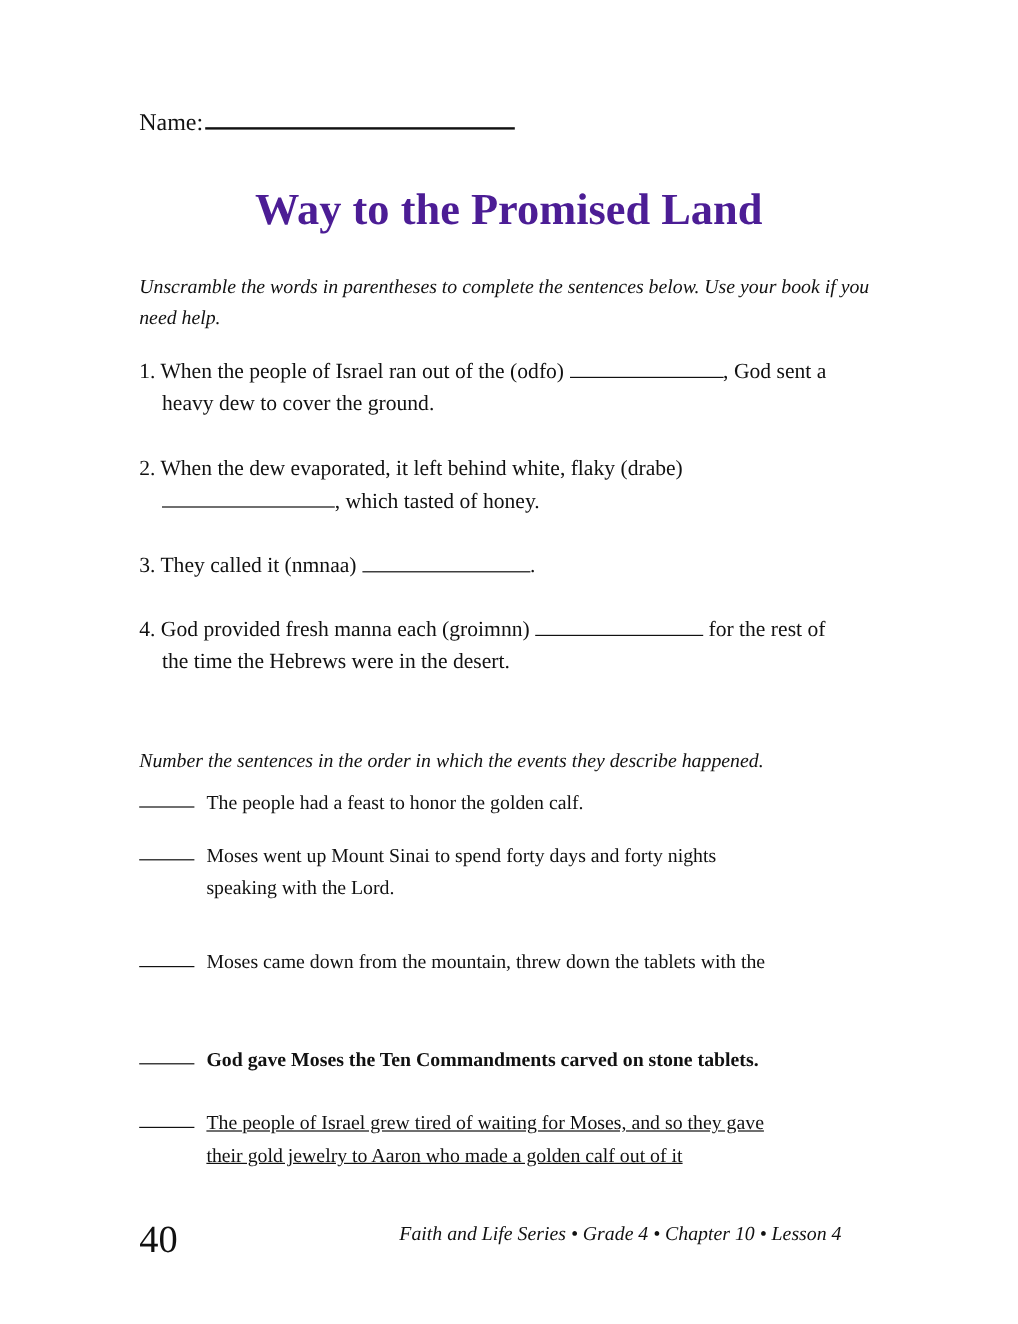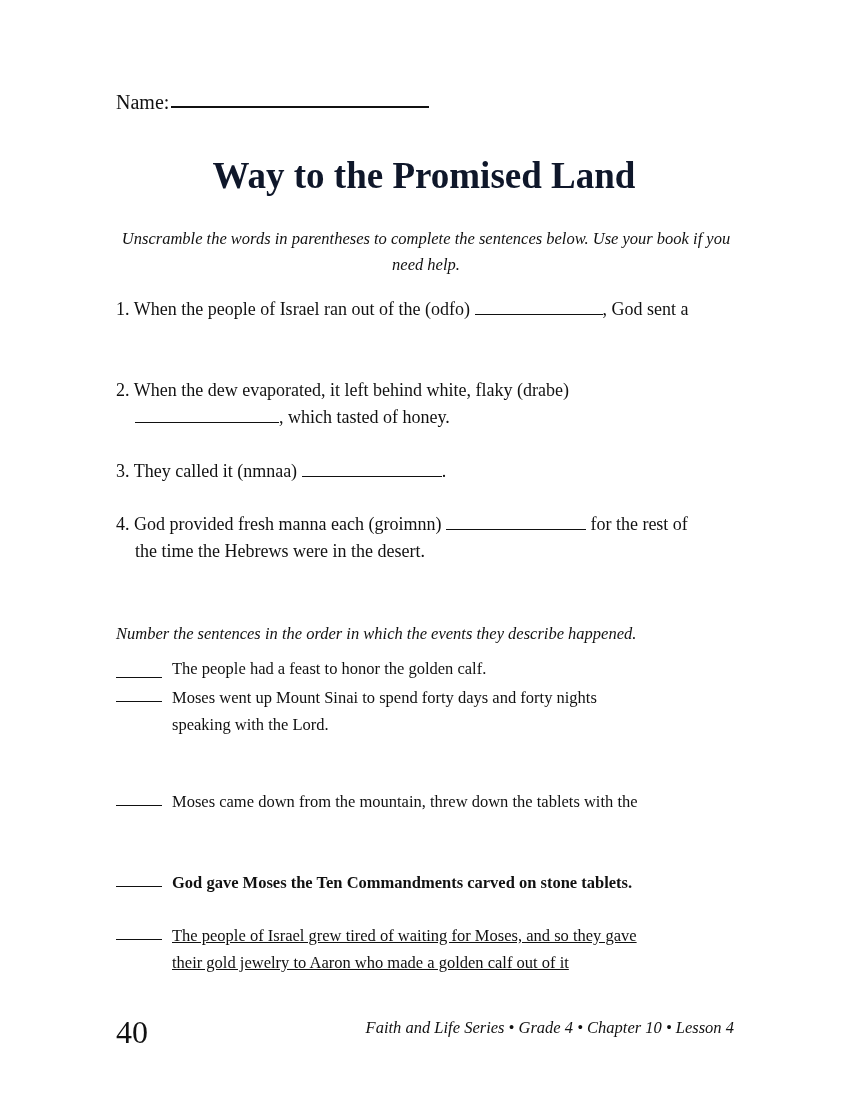--- a/index.html
+++ b/index.html
@@ -3,46 +3,47 @@
 <meta charset="utf-8">
 <style>
   html, body { margin: 0; padding: 0; background: #ffffff; }
   body {
     width: 848px; height: 1103px; position: relative; overflow: hidden;
     font-family: "Liberation Serif", "DejaVu Serif", serif; color: #111;
   }
   .abs { position: absolute; }
   .name-row { left: 116px; top: 80px; font-size: 20px; display: flex; align-items: flex-end; }
   .name-line { display: inline-block; width: 258px; border-bottom: 2px solid #111; height: 26px; margin-left: 2px; margin-bottom: 6px; }
-  .title { left: 0; width: 848px; top: 154px; text-align: center; font-size: 37px; font-weight: bold; color: #0f172a; }
+  .title { left: 0; width: 848px; top: 154px; text-align: center; font-size: 37px; font-weight: bold; color: #4c1d95; }
   .instr { left: 116px; width: 620px; font-style: italic; font-size: 16.5px; line-height: 26px; }
   .q { left: 116px; width: 620px; font-size: 18px; line-height: 27px; }
   .q .indent { padding-left: 19px; display: block; }
   .blank { display: inline-block; border-bottom: 1px solid #111; height: 14px; vertical-align: baseline; }
   .ev { left: 116px; width: 620px; font-size: 16.5px; line-height: 27px; display: flex; }
   .ev .slot { width: 46px; flex: none; border-bottom: 1px solid #111; height: 17px; margin-right: 10px; }
   .ev .txt { flex: 1; }
   .page-num { left: 116px; top: 1014px; font-size: 32px; }
-  .footer { left: 300px; width: 434px; top: 1018px; font-size: 16.5px; font-style: italic; text-align: right; }
+  .footer { left: 300px; width: 434px; top: 1018px; font-size: 16.5px; font-style: italic; text-align: center; }
 </style>
 </head>
 <body>
 
 <div class="abs name-row">
   <span>Name:</span>
   <span class="name-line"></span>
 </div>
 
 <div class="abs title">Way to the Promised Land</div>
 
-<div class="abs instr" style="top:226px;text-align:center;">Unscramble the words in parentheses to complete the sentences below. Use your book if you need help.</div>
+<div class="abs instr" style="top:226px;">Unscramble the words in parentheses to complete the sentences below. Use your book if you need help.</div>
 
 <div class="abs q" style="top:296px;">
   <span>1.</span>
   <span>When the people of Israel ran out of the (odfo) </span><span class="blank" style="width:128px;"></span><span>, God sent a</span>
+  <span class="indent">heavy dew to cover the ground.</span>
 </div>
 
 <div class="abs q" style="top:377px;">
   <span>2.</span>
   <span>When the dew evaporated, it left behind white, flaky (drabe)</span>
   <span class="indent"><span class="blank" style="width:144px;"></span><span>, which tasted of honey.</span></span>
 </div>
 
 <div class="abs q" style="top:458px;">
   <span>3.</span>
@@ -50,26 +51,26 @@
 </div>
 
 <div class="abs q" style="top:511px;">
   <span>4.</span>
   <span>God provided fresh manna each (groimnn) </span><span class="blank" style="width:140px;"></span><span> for the rest of</span>
   <span class="indent">the time the Hebrews were in the desert.</span>
 </div>
 
 <div class="abs instr" style="top:621px;">Number the sentences in the order in which the events they describe happened.</div>
 
-<div class="abs ev" style="top:655px;align-items:center;">
+<div class="abs ev" style="top:655px;">
   <span class="slot"></span>
   <span class="txt">The people had a feast to honor the golden calf.</span>
 </div>
 
-<div class="abs ev" style="top:684px;">
+<div class="abs ev" style="top:699px;">
   <span class="slot"></span>
   <span class="txt"><span>Moses went up Mount Sinai to spend forty days and forty nights</span><br><span>speaking with the Lord.</span></span>
 </div>
 
 <div class="abs ev" style="top:788px;">
   <span class="slot"></span>
   <span class="txt"><span>Moses came down from the mountain, threw down the tablets with the</span><br></span>
 </div>
 
 <div class="abs ev" style="top:869px;font-weight:bold;">

